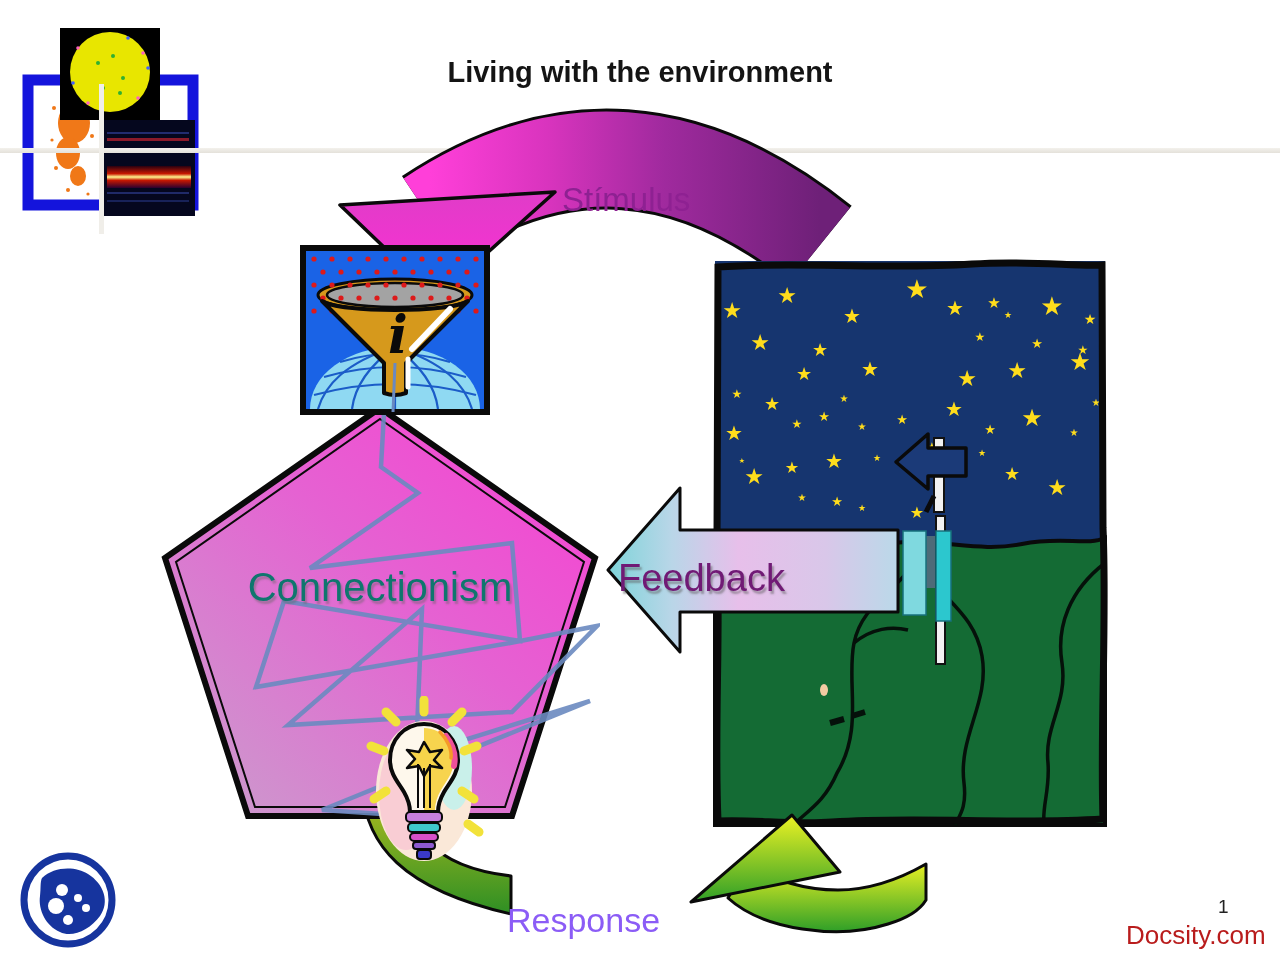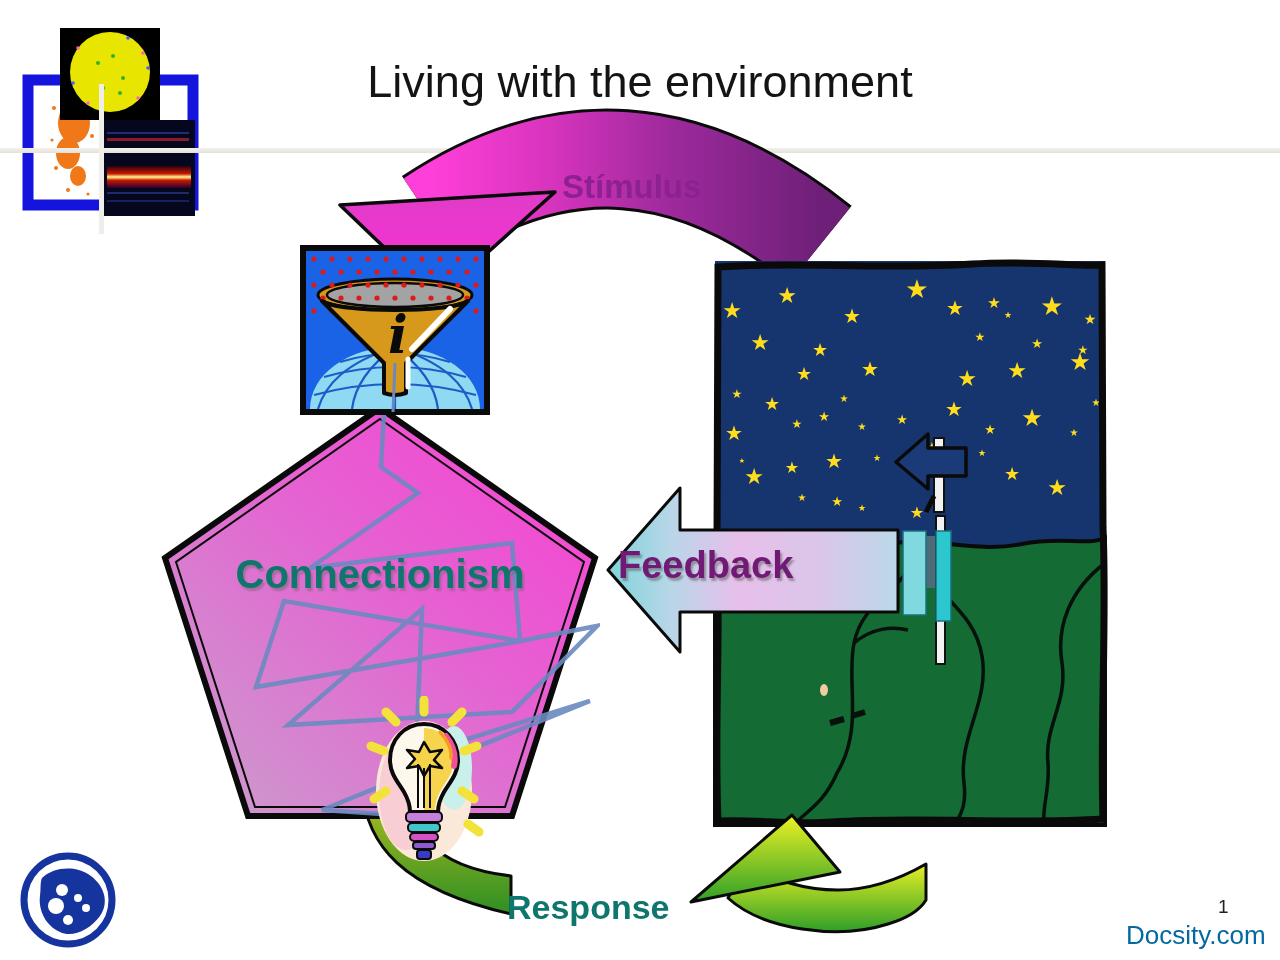--- a/index.html
+++ b/index.html
@@ -7,33 +7,33 @@
     width:1280px;height:960px;position:relative;overflow:hidden;
     background:#ffffff;font-family:"Liberation Sans",sans-serif;
   }
   .abs{position:absolute;}
   
   #hline{left:0;top:148px;width:1280px;height:5px;background:linear-gradient(#f3f1ec,#e4e1da);z-index:3;}
   #vline{left:99px;top:84px;width:5px;height:150px;background:#f0eee9;z-index:3;}
   
   #title{
     left:0;top:56px;width:1280px;text-align:center;
-    font-size:45px;font-weight:400;color:#141414;letter-spacing:0px;z-index:9;
+    font-size:29px;font-weight:700;color:#141414;letter-spacing:0px;z-index:9;
   }
   
-  .lbl{font-weight:700;z-index:9;white-space:nowrap;}
+  .lbl{font-weight:400;z-index:9;white-space:nowrap;margin-top:13px;}
   #stimulus-label{left:562px;top:168px;font-size:33px;color:#8E2192;}
   #connectionism-label{
     left:168px;top:552px;width:424px;text-align:center;font-size:40px;color:#0f766e;
     text-shadow:2px 3px 2px rgba(100,100,100,.45);
   }
   #feedback-label{left:618px;top:544px;font-size:38px;color:#701a75;
     text-shadow:2px 3px 2px rgba(90,90,90,.5);}
-  #response-label{left:507px;top:888px;font-size:34px;color:#0f766e;}
-  #docsity{left:1126px;top:920px;font-size:26px;color:#0369a1;z-index:9;}
+  #response-label{left:507px;top:888px;font-size:34px;color:#8b5cf6;}
+  #docsity{left:1126px;top:920px;font-size:26px;color:#b91c1c;z-index:9;}
   #pagenum{left:1218px;top:896px;font-size:19px;color:#222;z-index:9;}
   
   #logo-tl{left:8px;top:8px;z-index:2;}
   #arc-svg{left:330px;top:100px;z-index:4;}
   #funnel-svg{left:300px;top:245px;z-index:6;}
   #pentagon-svg{left:160px;top:403px;z-index:5;}
   #night-svg{left:712px;top:258px;z-index:5;}
   #feedback-svg{left:600px;top:482px;z-index:7;}
   #bulb-svg{left:366px;top:696px;z-index:8;}
   #resp-left-svg{left:356px;top:784px;z-index:4;}

